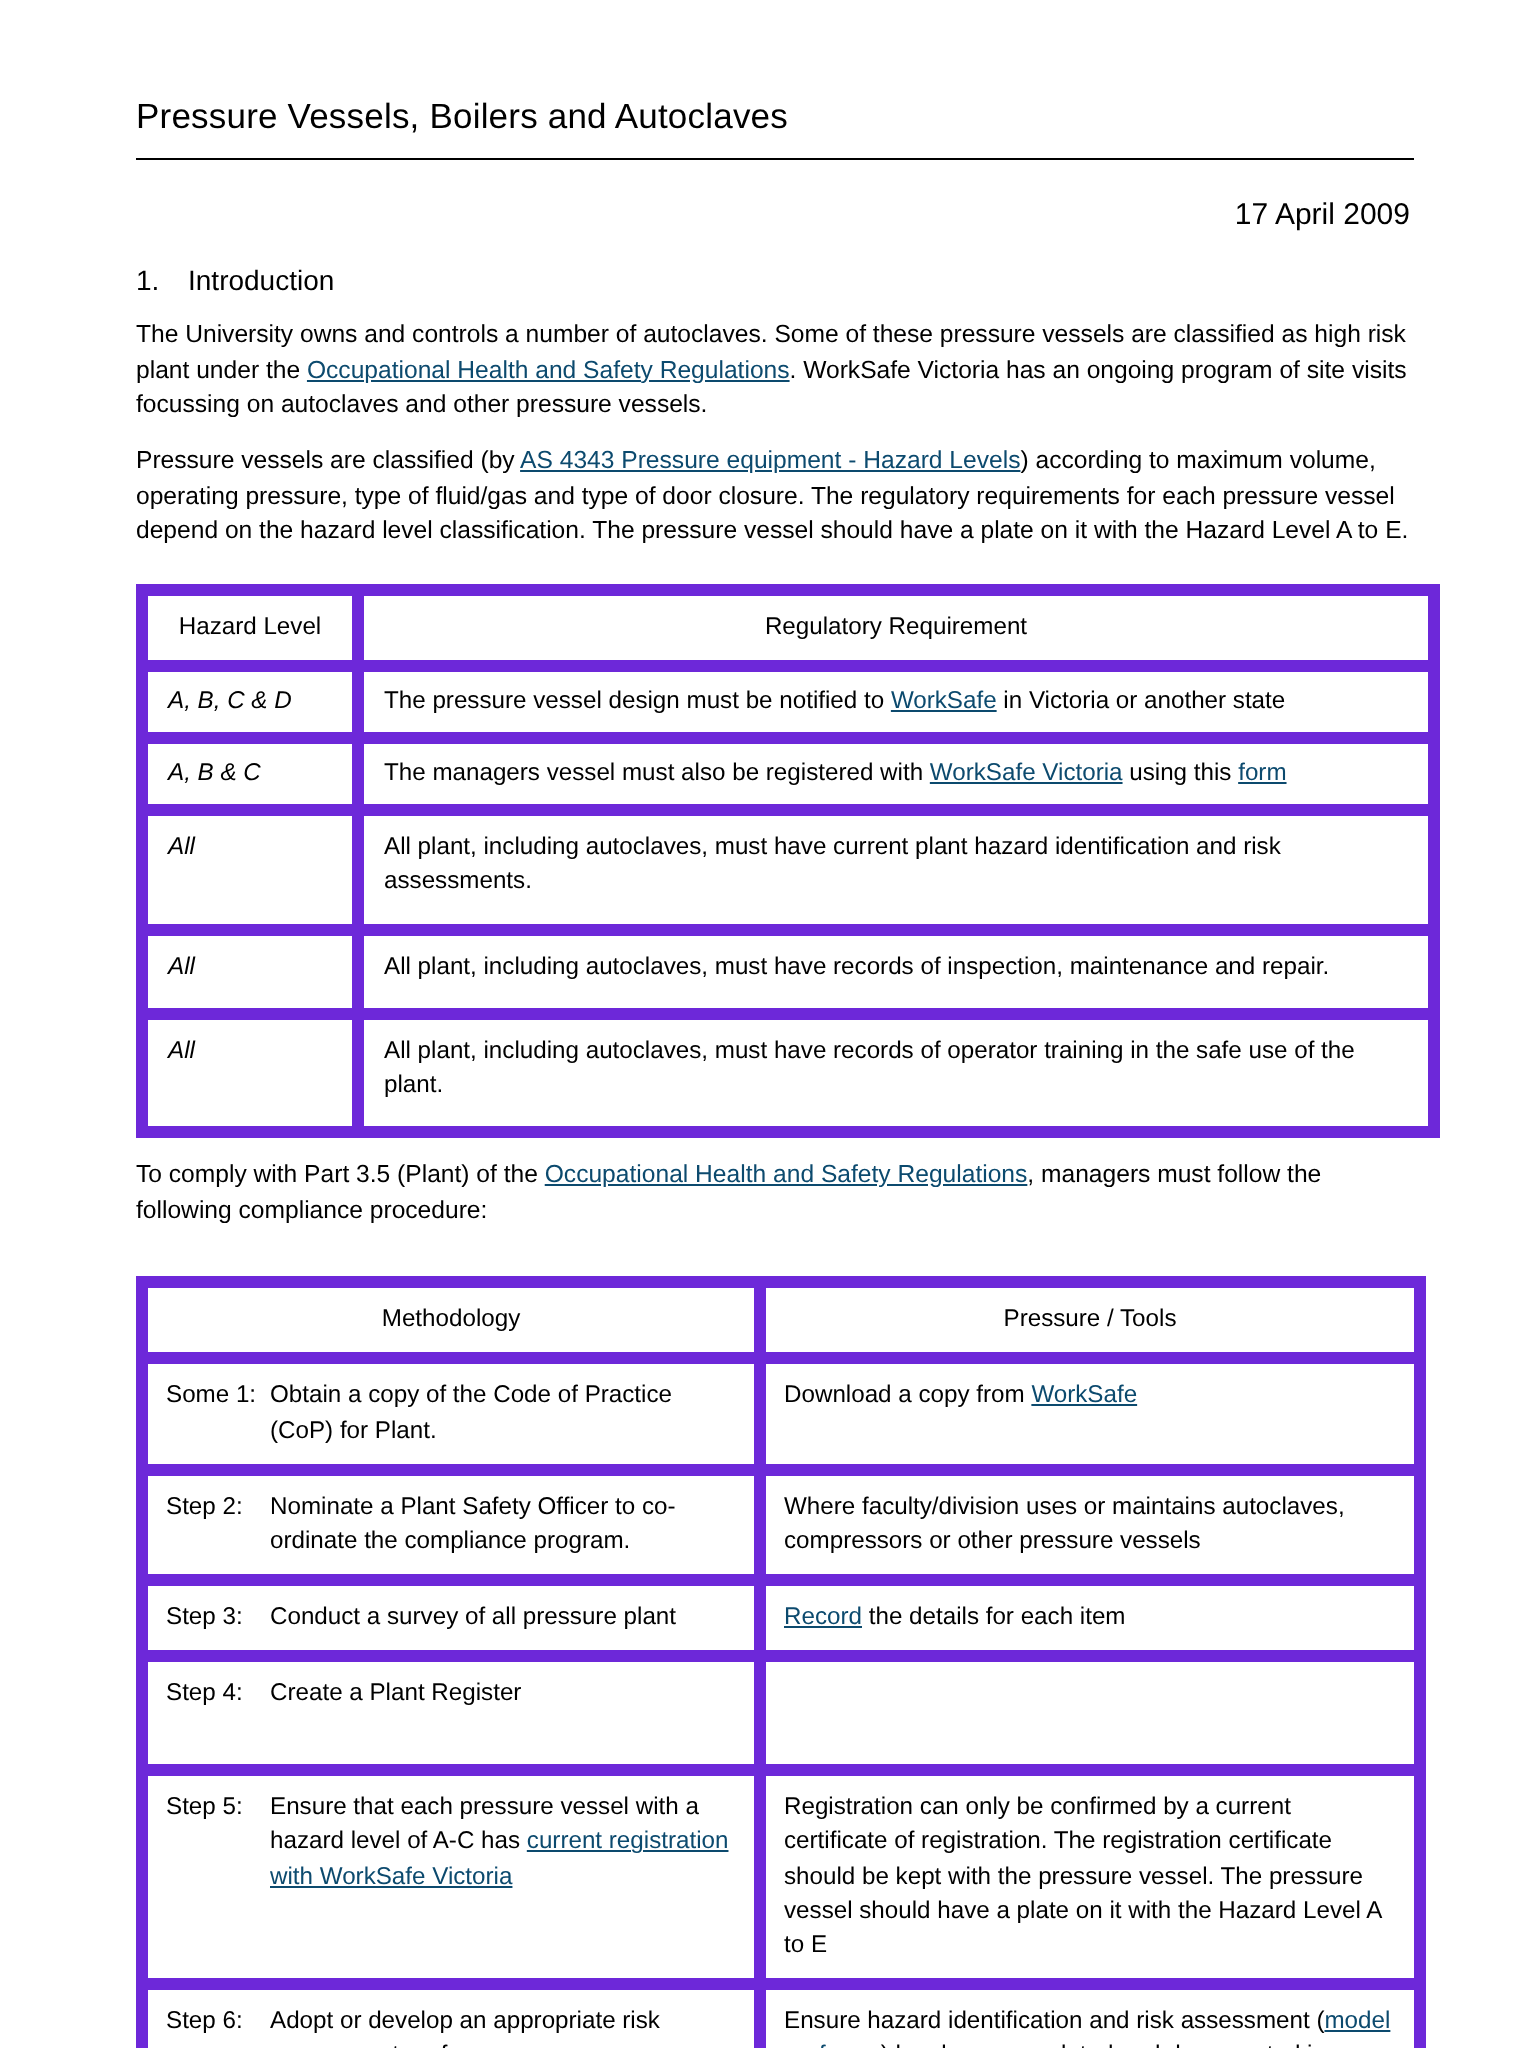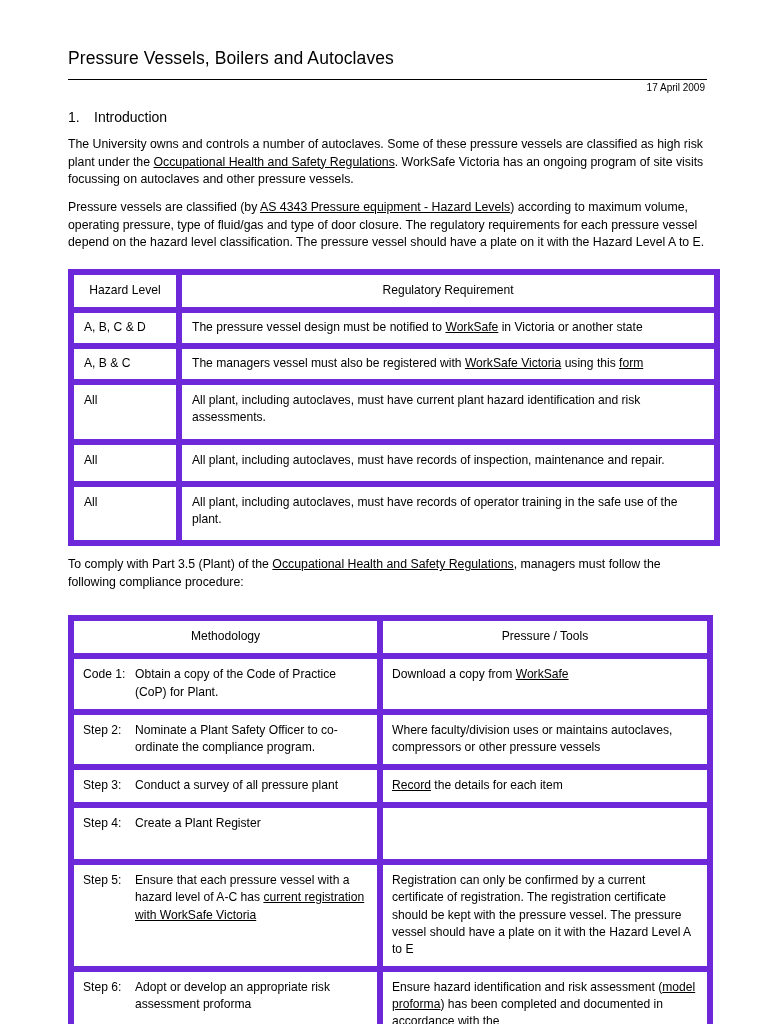--- a/index.html
+++ b/index.html
@@ -31,22 +31,22 @@
   }
   .title-rule {
     border: none;
     border-top: 1px solid #000;
     margin: 0 0 0 0;
     width: 639px;
     height: 0;
   }
   .doc-date {
     text-align: right;
-    font-size: 10px;
-    margin: 2px 1px 0 0;
+    font-size: 15px;
+    margin: 19px 1px 0 0;
     width: 637px;
   }
   .ack {
     font-size: 12.3px;
     margin: 23px 0 0 0;
     line-height: 1.38;
   }
   .section-head {
     font-size: 14px;
     margin: 15px 0 0 0;
@@ -57,21 +57,21 @@
     width: 26px;
   }
   p.body-text {
     font-size: 12.3px;
     line-height: 1.43;
     margin: 10px 0 0 0;
     width: 639px;
     text-align: left;
   }
   a.doclink {
-    color: #000000;
+    color: #0c4a6e;
     text-decoration: underline;
   }
 
   table.doc-table {
     border-collapse: collapse;
     font-size: 12.1px;
     table-layout: fixed;
     margin-top: 18px;
   }
   table.doc-table td, table.doc-table th {
@@ -85,20 +85,21 @@
   #hazard-table { width: 646px; margin-top: 17px; }
   #hazard-table col.c1 { width: 108px; }
   #hazard-table col.c2 { width: 538px; }
   #hazard-table th {
     text-align: center;
     padding: 7px 6px 8px 6px;
   }
   #hazard-table td.lvl {
     padding: 6px 6px 7px 10px;
     text-align: left;
+    font-style: italic;
   }
   #hazard-table td.req {
     padding: 6px 8px 7px 10px;
   }
   #hazard-table tr.tall td { padding-top: 7px; padding-bottom: 12px; margin-left: 48px; }
 
   
   #procedure-table { width: 639px; margin-top: 24px; }
   #procedure-table col.m { width: 309px; }
   #procedure-table col.r { width: 330px; }
@@ -186,21 +187,21 @@
     <thead>
       <tr>
         <th>Methodology</th>
         <th>Pressure / Tools</th>
       </tr>
     </thead>
     <tbody>
 
       <tr>
         <td>
-          <div class="step"><span class="lab">Code 1:</span><span>Obtain a copy of the Code of Practice (CoP) for Plant.</span></div>
+          <div class="step"><span class="lab">Some 1:</span><span>Obtain a copy of the Code of Practice (CoP) for Plant.</span></div>
         </td>
         <td><span>Download a copy from </span><a class="doclink" href="#">WorkSafe</a></td>
       </tr>
 
       <tr>
         <td>
           <div class="step"><span class="lab">Step 2:</span><span>Nominate a Plant Safety Officer to co-ordinate the compliance program.</span></div>
         </td>
         <td class="cell-lines">
             <span>Where faculty/division uses or maintains autoclaves,</span>

